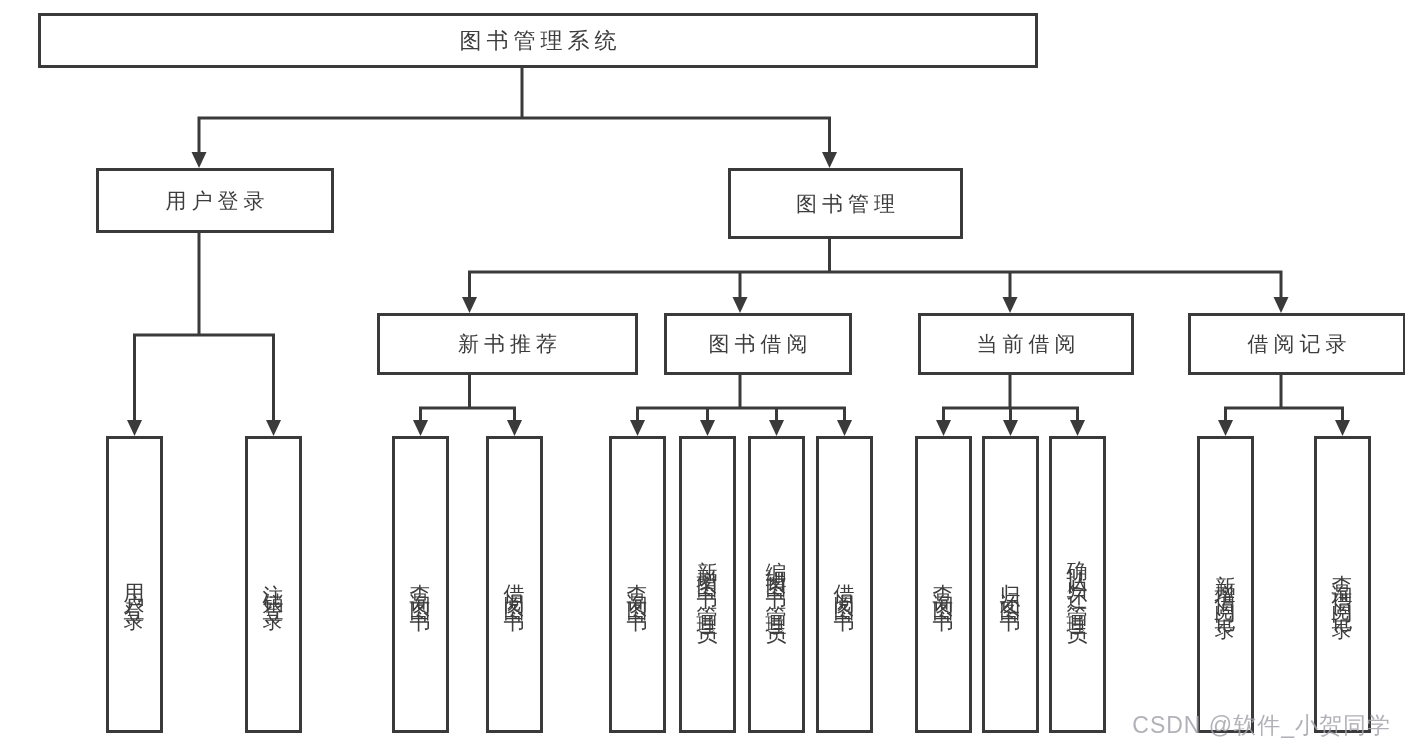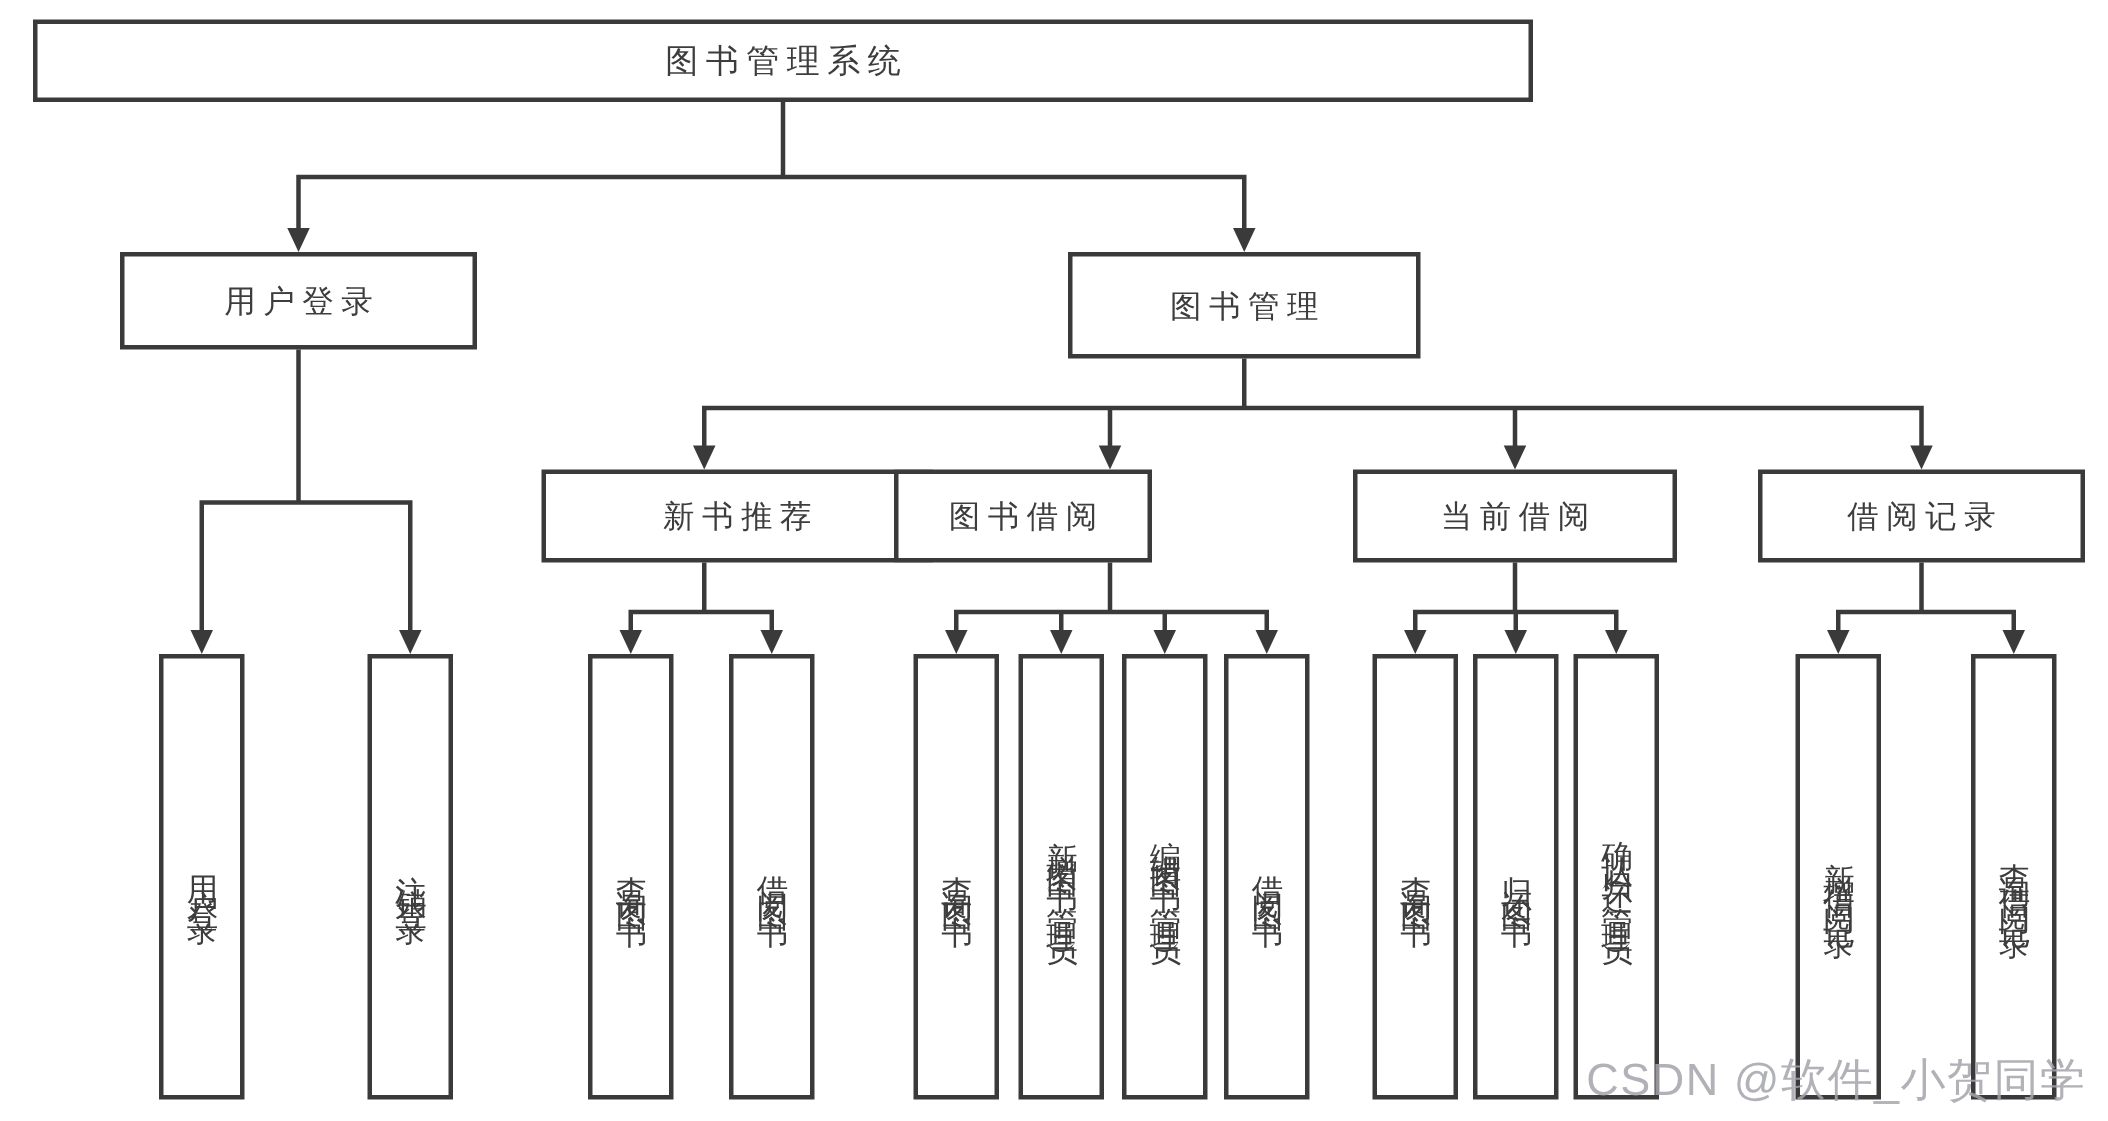--- a/index.html
+++ b/index.html
@@ -26,34 +26,35 @@
     display: flex;
     align-items: center;
     justify-content: center;
     color: var(--text, #3d3d3d);
   }
   .hbox {
     font-size: 21px;
     letter-spacing: 5px;
     text-indent: 5px;
     white-space: nowrap;
+    margin-left: 16px;
   }
   .hbox.root-box { font-size: 22px; }
   .vbox {
     writing-mode: vertical-rl;
     text-orientation: mixed;
     font-size: 21px;
     letter-spacing: 9px;
     line-height: 1;
   }
   .watermark {
     position: absolute;
     right: 14px;
     bottom: 6px;
-    font-size: 30px;
+    font-size: 23px;
     letter-spacing: 1px;
     color: var(--wm, #a4a4ac);
     opacity: 0.85;
     white-space: nowrap;
     z-index: 5;
     pointer-events: none;
   }
 </style>
 </head>
 <body>
@@ -84,21 +85,21 @@
     </svg>
 
   <div class="node hbox root-box" style="left: 22px; top: 13px; width: 1000px; height: 55px;">图书管理系统</div>
 
   <div class="node hbox" style="left: 80px; top: 168px; width: 238px; height: 65px;">用户登录</div>
 
   <div class="node hbox" style="left: 712px; top: 168px; width: 235px; height: 71px;">图书管理</div>
 
   <div class="node hbox" style="left: 361px; top: 313px; width: 261px; height: 62px;">新书推荐</div>
 
-  <div class="node hbox" style="left: 596px; top: 313px; width: 172px; height: 62px;">图书借阅</div>
+  <div class="node hbox" style="left: 648px; top: 313px; width: 188px; height: 62px;">图书借阅</div>
 
   <div class="node hbox" style="left: 902px; top: 313px; width: 216px; height: 62px;">当前借阅</div>
 
   <div class="node hbox" style="left: 1172px; top: 313px; width: 218px; height: 62px;">借阅记录</div>
 
   <div class="node vbox" style="left: 106px; top: 436px; width: 57px; height: 297px;">用户登录</div>
 
   <div class="node vbox" style="left: 245px; top: 436px; width: 57px; height: 297px;">注销登录</div>
 
   <div class="node vbox" style="left: 392px; top: 436px; width: 57px; height: 297px;">查询图书</div>

